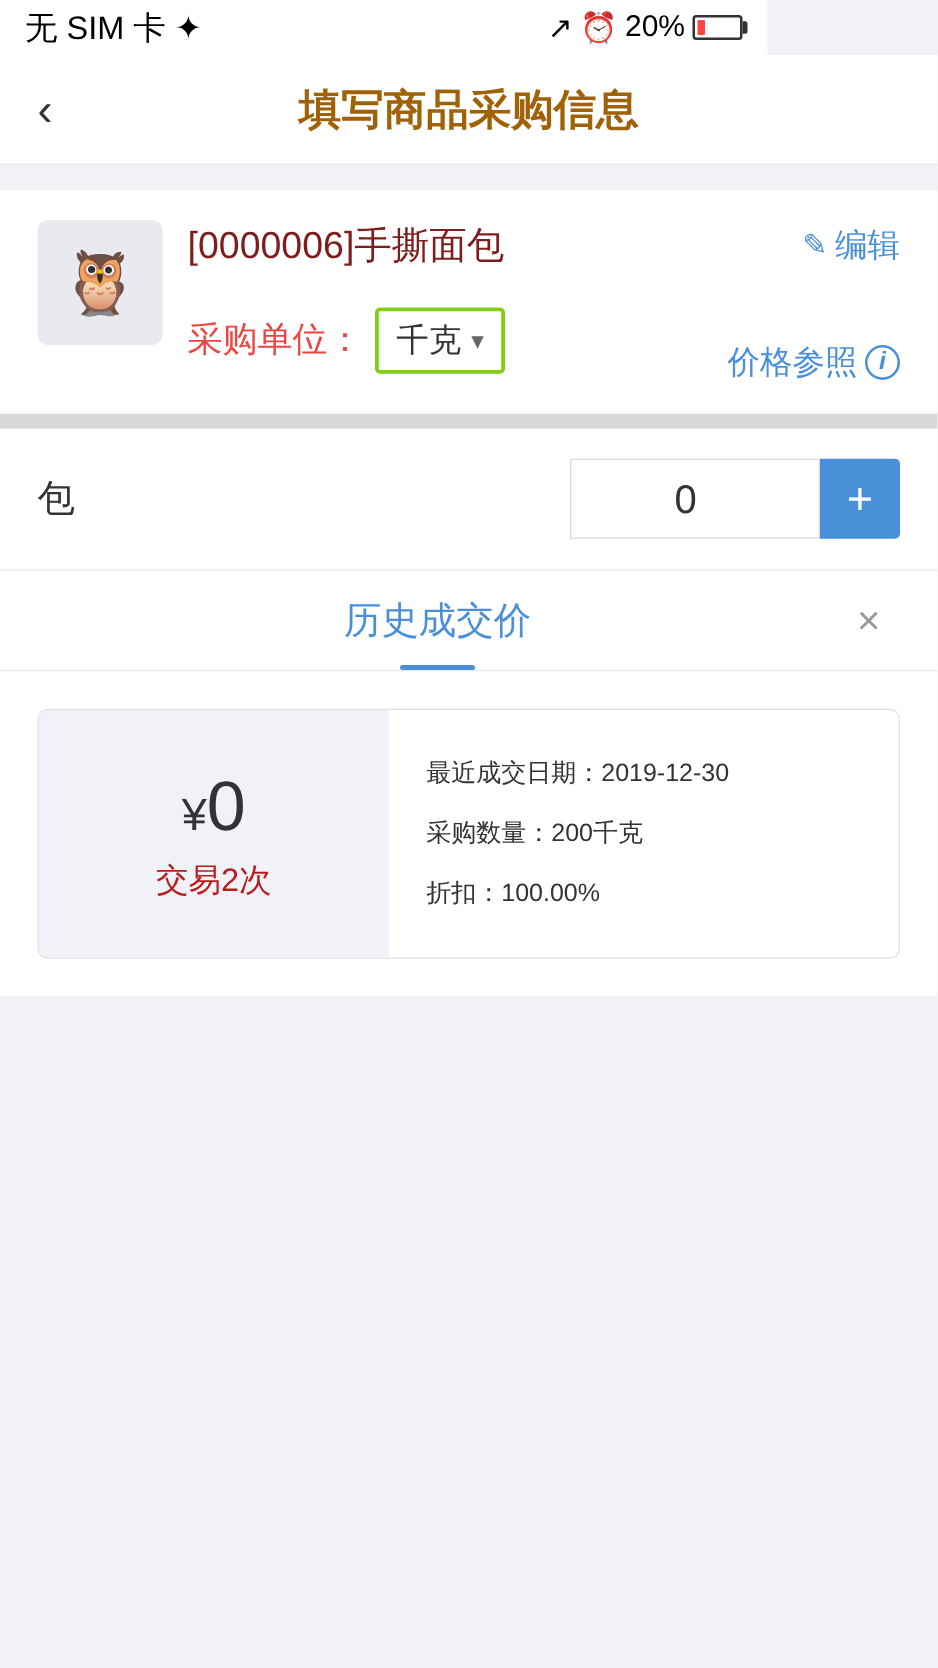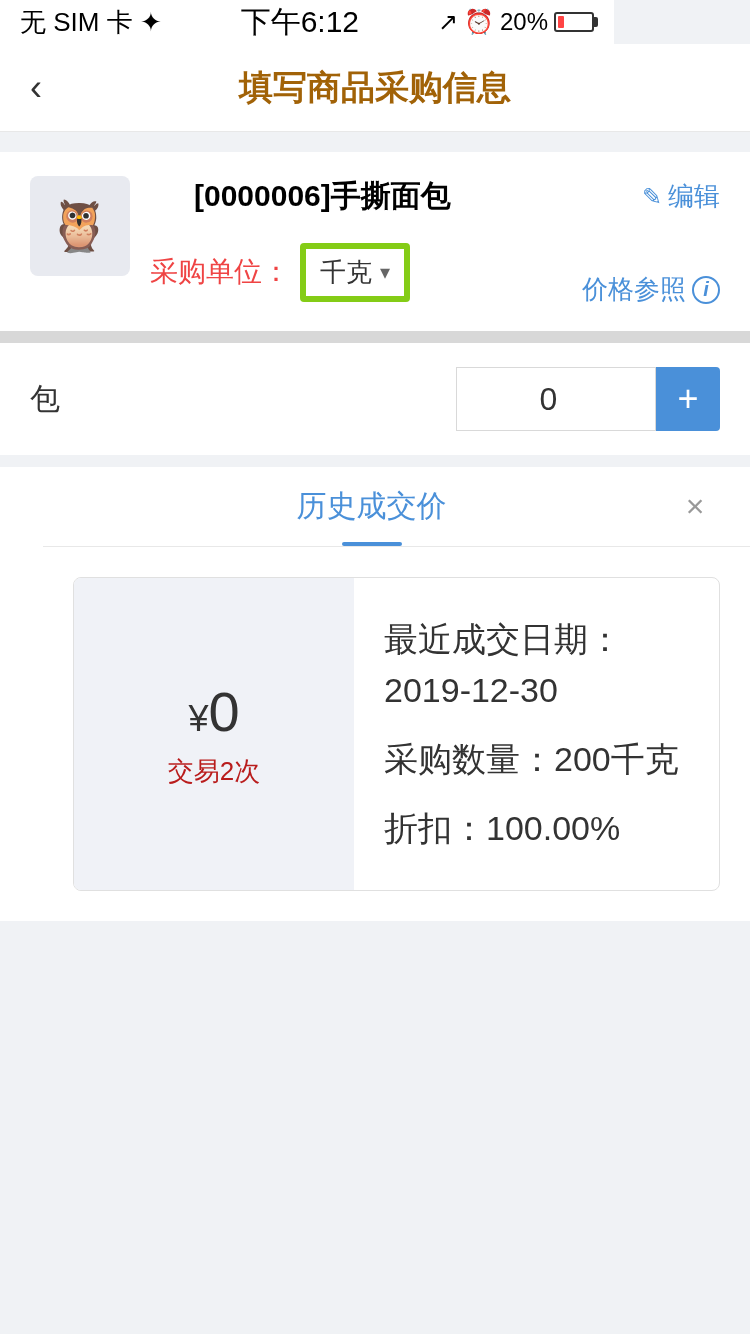--- a/index.html
+++ b/index.html
@@ -129,23 +129,22 @@
       flex: 1;
     }
     .product-name-row {
       display: flex;
       align-items: center;
       justify-content: space-between;
       margin-bottom: 20px;
     }
     .product-name {
       font-size: 30px;
-      color: #000000;
-      font-weight: 700;
-      margin-left: 44px;
+      color: #7f1d1d;
+      font-weight: 400;
     }
     .edit-btn {
       display: flex;
       align-items: center;
       gap: 6px;
       color: #4a90d9;
       font-size: 26px;
       cursor: pointer;
     }
     .edit-icon {
@@ -156,21 +155,21 @@
       align-items: center;
       justify-content: space-between;
     }
     .unit-label {
       font-size: 28px;
       color: #ef4444;
     }
     .unit-select {
       display: flex;
       align-items: center;
-      border: 6px solid #84cc16;
+      border: 3px solid #84cc16;
       border-radius: 4px;
       padding: 6px 14px;
       font-size: 26px;
       color: #333;
       cursor: pointer;
       gap: 8px;
       background: #fff;
     }
     .chevron-down {
       font-size: 20px;
@@ -254,22 +253,21 @@
       justify-content: center;
       font-size: 36px;
       color: #fff;
       cursor: pointer;
       border-radius: 0 4px 4px 0;
     }
 
     
     .tabs-section {
       background: #fff;
-      margin-top: 12px;
-      padding-left: 43px;
+      margin-top: 2px;
     }
     .tabs-header {
       display: flex;
       align-items: center;
       border-bottom: 1px solid #e8e8e8;
       padding: 0 30px;
       height: 80px;
     }
     .tab-item {
       flex: 1;
@@ -343,21 +341,21 @@
     }
     .card-right {
       flex: 1;
       padding: 36px 30px;
       display: flex;
       flex-direction: column;
       justify-content: center;
       gap: 18px;
     }
     .card-info-row {
-      font-size: 34px;
+      font-size: 20px;
       color: #333;
       line-height: 1.5;
     }
     .card-info-row span.label {
       color: #333;
     }
     .card-info-row span.value {
       color: #333;
     }
 
@@ -368,21 +366,20 @@
       min-height: 600px;
     }
   </style>
 </head>
 <body>
 
 <div class="status-bar">
   <div class="status-left">
     <span>无 SIM 卡 ✦</span>
   </div>
-  <div class="status-center">下午6:12</div>
   <div class="status-right">
     <span>↗</span>
     <span>⏰</span>
     <span>20%</span>
     <span class="battery-icon">
       <span class="battery-body">
         <span class="battery-fill"></span>
       </span>
     </span>
   </div>

